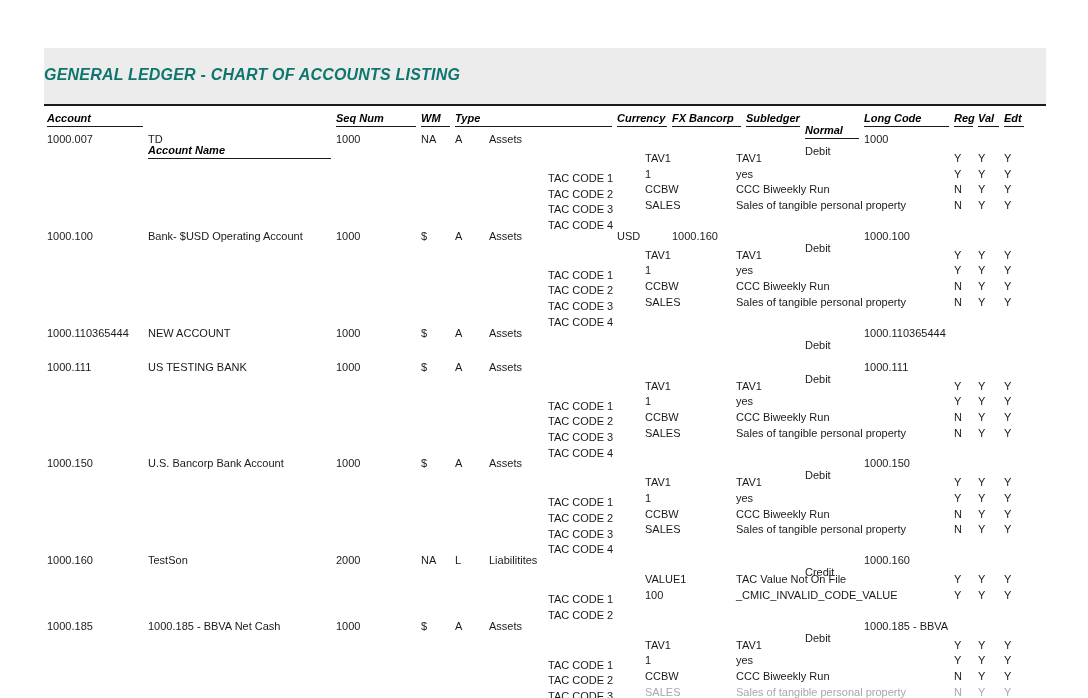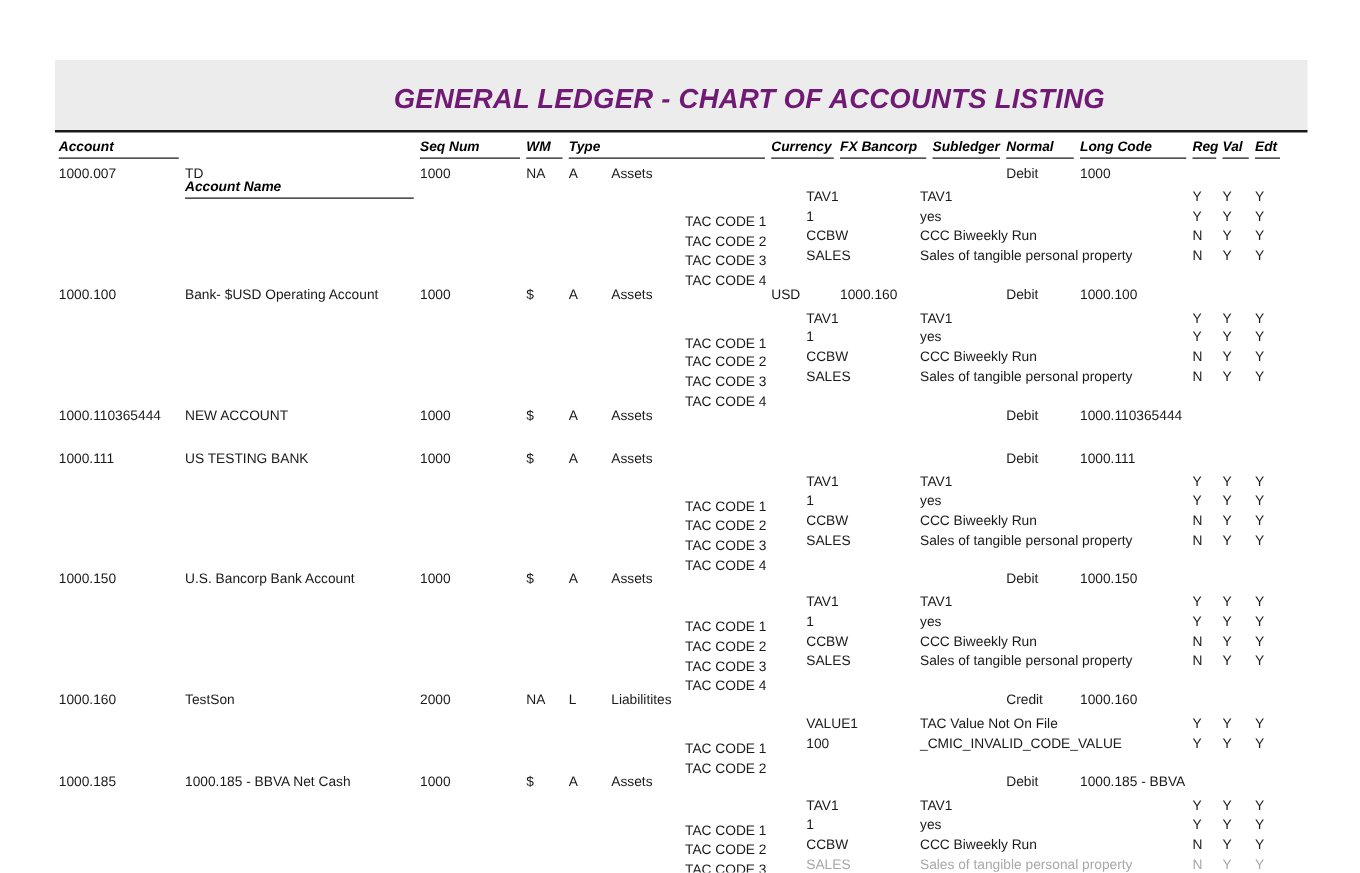--- a/index.html
+++ b/index.html
@@ -33,26 +33,26 @@
     top: 48px;
     width: 1002px;
     height: 57px;
     background: #ececec;
   }
   .report-title {
     position: absolute;
     left: 0;
     top: 18px;
     width: 840px;
-    text-align: right;
-    font-size: 22px;
+    text-align: left;
+    font-size: 16px;
     font-weight: bold;
     font-style: italic;
     letter-spacing: 0.2px;
-    color: #701a75;
+    color: #0f766e;
     white-space: nowrap;
   }
   .meta {
     position: absolute;
     right: 48px;
     top: 9px;
     font-size: 11px;
     color: #1a1a1a;
     line-height: 15px;
   }
@@ -116,21 +116,21 @@
   
   .c-account   { left: 47px;  }
   .c-name      { left: 148px; }
   .c-seq       { left: 336px; }
   .c-wm        { left: 421px; }
   .c-type      { left: 455px; }
   .c-typename  { left: 489px; }
   .c-currency  { left: 617px; }
   .c-fx        { left: 672px; }
   .c-sub       { left: 746px; }
-  .c-normal    { left: 805px; }
+  .c-normal    { left: 805px; margin-top: 12px; }
   .c-long      { left: 864px; }
   .c-reg       { left: 954px; text-align: right; }
   .c-val       { left: 978px; }
   .c-edt       { left: 1004px; }
 
   
   .colhead .c-account  { width: 96px; }
   .colhead .c-name     { width: 183px; margin-top: 32px; }
   .colhead .c-seq      { width: 80px; }
   .colhead .c-wm       { width: 29px; }

